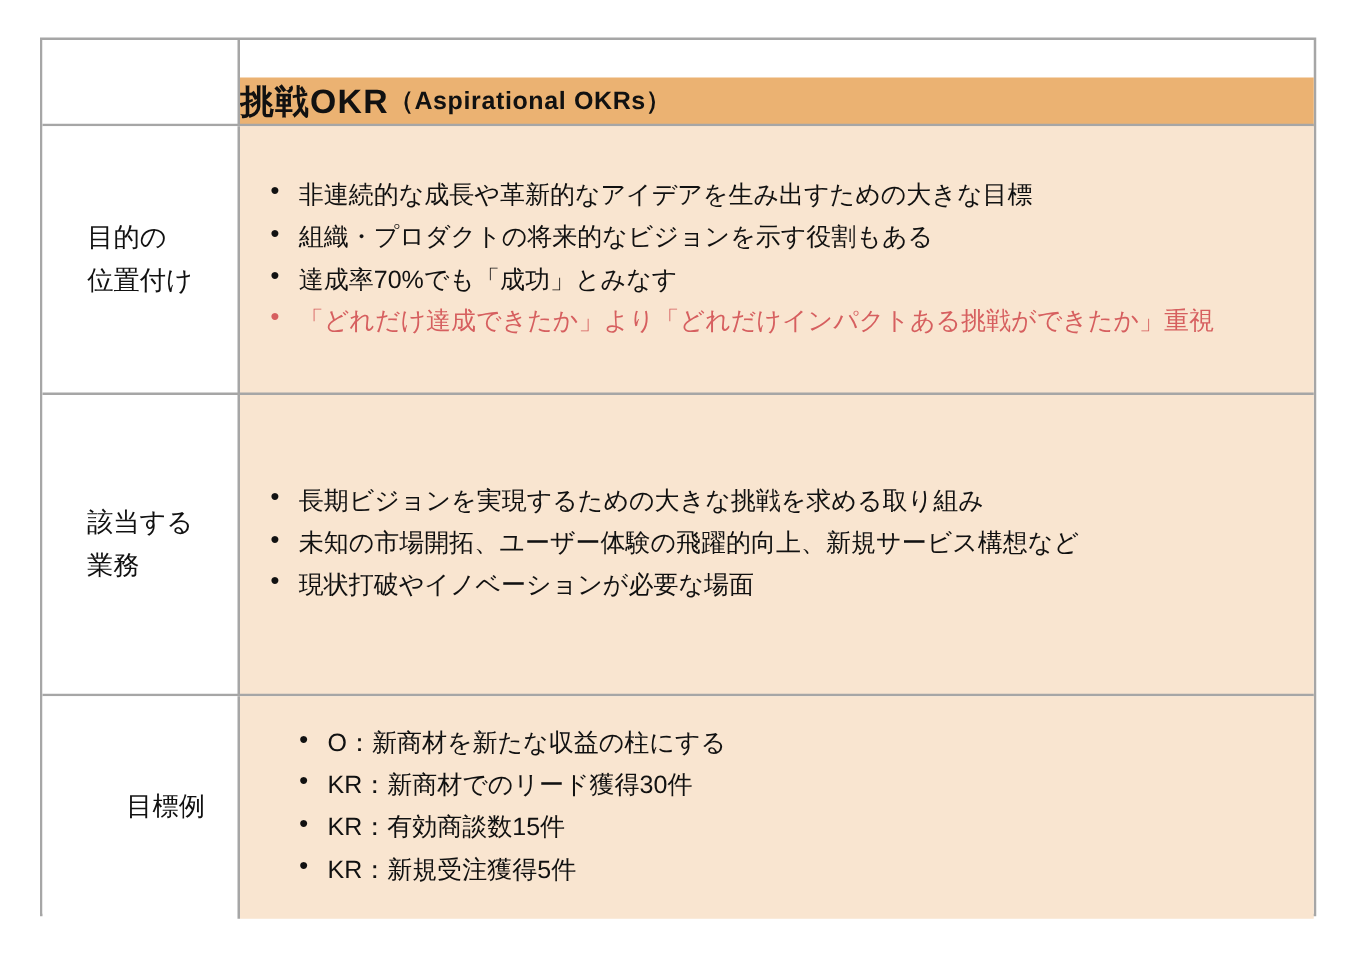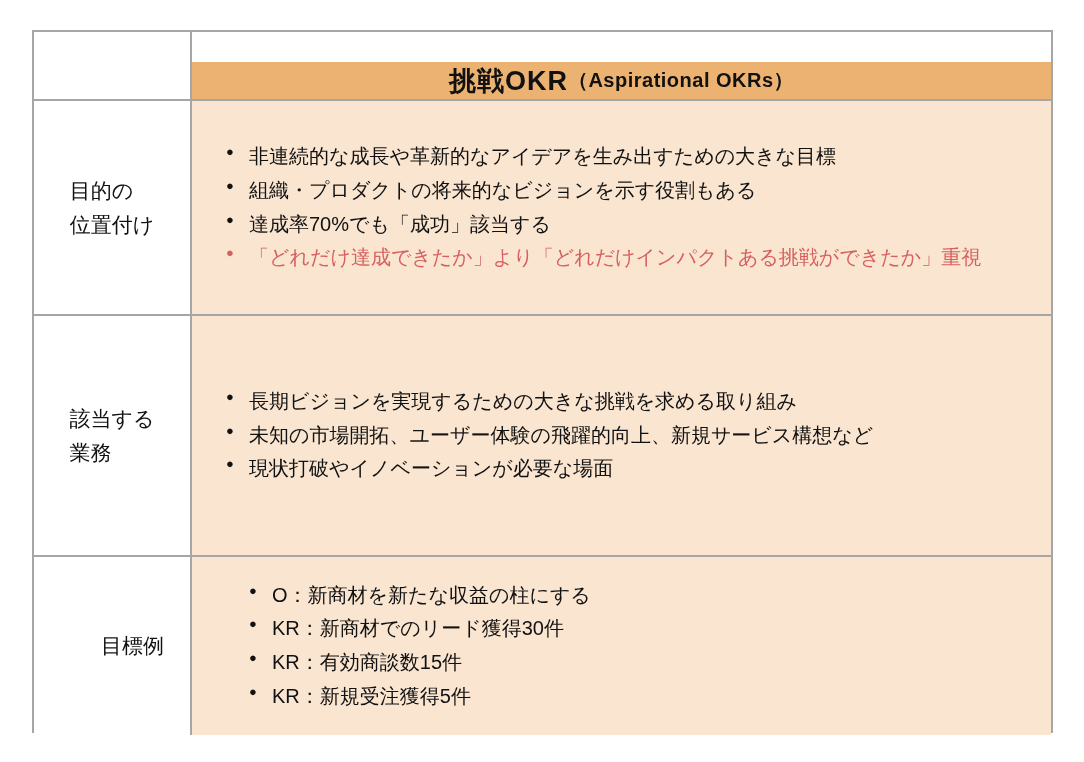--- a/index.html
+++ b/index.html
@@ -35,21 +35,21 @@
     border-bottom:2px solid var(--border);
     overflow:hidden;
   }
   .cell.last-col{border-right:none;}
   .cell.last-row{border-bottom:none;padding-left:41px;}
   .corner-cell{background:var(--label-bg);}
   .header-cell{
     background:var(--header-bg);
     display:flex;
     align-items:center;
-    justify-content:center;
+    justify-content:flex-start;
     margin-top:30px;
   }
   .header-title{font-size:27px;font-weight:700;letter-spacing:1px;}
   .header-sub{font-size:20px;font-weight:700;letter-spacing:.5px;}
   .label-cell{
     background:var(--label-bg);
     display:flex;
     align-items:center;
     justify-content:center;
     font-size:21px;
@@ -59,21 +59,21 @@
   }
   .content-cell{
     background:var(--content-bg);
     display:flex;
     flex-direction:column;
     justify-content:center;
     padding:0 22px 0 18px;
   }
   ul.bullets{
     list-style:none;
-    margin:14px;padding:0;
+    margin:4px;padding:0;
   }
   ul.bullets li{
     position:relative;
     padding-left:25px;
     font-size:20px;
     font-weight:500;
     line-height:1.68;
   }
   ul.bullets li::before{
     content:"●";
@@ -94,21 +94,21 @@
     <span class="header-title">挑戦OKR</span>
     <span class="header-sub">（Aspirational OKRs）</span>
   </div>
 
   <div class="cell label-cell">目的の
 位置付け</div>
   <div class="cell last-col content-cell">
     <ul class="bullets">
       <li>非連続的な成長や革新的なアイデアを生み出すための大きな目標</li>
       <li>組織・プロダクトの将来的なビジョンを示す役割もある</li>
-      <li>達成率70%でも「成功」該当する</li>
+      <li>達成率70%でも「成功」とみなす</li>
       <li class="red-item">「どれだけ達成できたか」より「どれだけインパクトある挑戦ができたか」重視</li>
     </ul>
   </div>
 
   <div class="cell label-cell">該当する
 業務</div>
   <div class="cell last-col content-cell">
     <ul class="bullets">
       <li>長期ビジョンを実現するための大きな挑戦を求める取り組み</li>
       <li>未知の市場開拓、ユーザー体験の飛躍的向上、新規サービス構想など</li>

